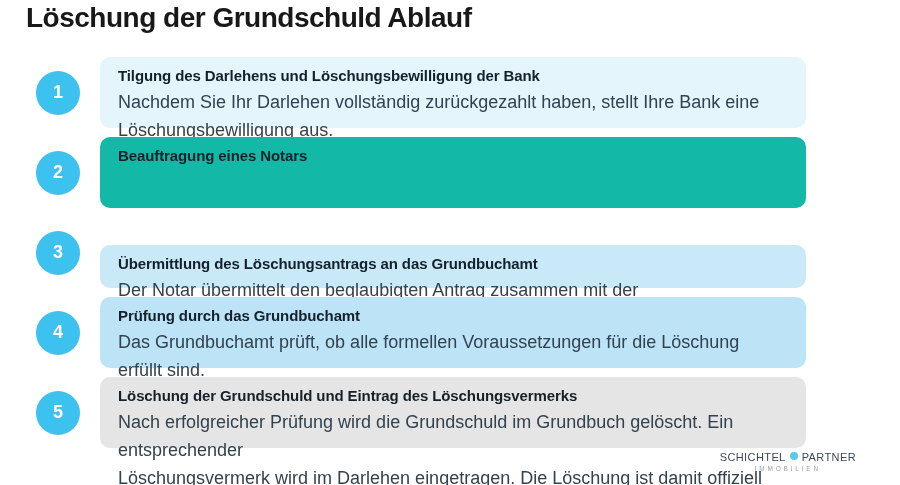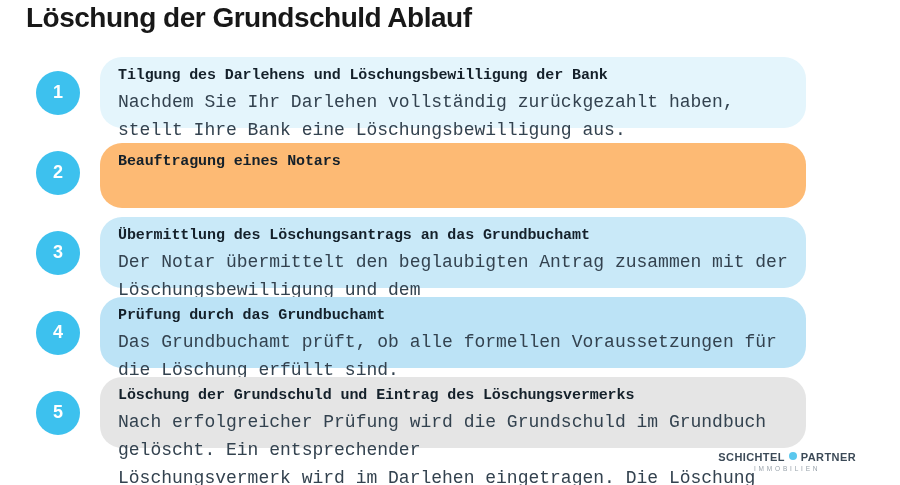--- a/index.html
+++ b/index.html
@@ -16,35 +16,35 @@
     display:flex;flex-direction:column;gap:9px;
   }
   .step{display:flex;align-items:stretch;height:71px;}
   .step-circle{
     width:44px;height:44px;margin-left:36px;align-self:center;flex:0 0 auto;
     border-radius:50%;display:flex;align-items:center;justify-content:center;
     color:#ffffff;font-size:18px;font-weight:700;
   }
   .step-box{
     margin-left:20px;width:706px;box-sizing:border-box;
-    border-radius:22px;padding:8px 18px 18px 18px;font-family:Liberation Mono, monospace;
+    border-radius:10px;padding:8px 18px 18px 18px;
   }
   .step-heading{
     font-size:15px;font-weight:700;color:#14202A;letter-spacing:-0.1px;
     margin:2px 0 3px 0;line-height:1.25;
   }
   .step-body{
     font-size:18px;color:#33424F;line-height:1.55;white-space:pre-line;
   }
   .brand{
     position:absolute;right:44px;bottom:13px;text-align:center;line-height:1;
   }
   .brand-row{
     display:flex;align-items:flex-start;justify-content:center;gap:4px;
-    font-size:11px;font-weight:700;letter-spacing:0.4px;color:#3C4A57;
+    font-size:11px;font-weight:400;letter-spacing:0.4px;color:#3C4A57;
   }
   .brand-dot{
     width:8px;height:8px;border-radius:50%;display:inline-block;flex:0 0 auto;
   }
   .brand-sub{
     margin-top:3px;font-size:6.5px;font-weight:400;letter-spacing:2.8px;color:#99A3AB;
   }
 </style>
 </head>
 <body>
@@ -59,28 +59,28 @@
       <div class="step-circle" style="background: rgb(61, 193, 238);">1</div>
       <div class="step-box" style="background: rgb(228, 245, 252);">
         <div class="step-heading">Tilgung des Darlehens und Löschungsbewilligung der Bank</div>
         <div class="step-body">Nachdem Sie Ihr Darlehen vollständig zurückgezahlt haben, stellt Ihre Bank eine Löschungsbewilligung aus.
 Bei einer Briefgrundschuld erhalten Sie zusätzlich den Grundschuldbrief.</div>
       </div>
     </div>
 
     <div class="step">
       <div class="step-circle" style="background: rgb(61, 193, 238);">2</div>
-      <div class="step-box" style="background: #fdba74; margin-top: 6px;">
+      <div class="step-box" style="background: #14b8a6;">
         <div class="step-heading">Beauftragung eines Notars</div>
       </div>
     </div>
 
     <div class="step">
       <div class="step-circle" style="background: rgb(61, 193, 238);">3</div>
-      <div class="step-box" style="background: rgb(201, 233, 248);">
+      <div class="step-box" style="background: rgb(201, 233, 248); margin-top: 28px;">
         <div class="step-heading">Übermittlung des Löschungsantrags an das Grundbuchamt</div>
         <div class="step-body">Der Notar übermittelt den beglaubigten Antrag zusammen mit der Löschungsbewilligung und dem
 Grundschuldbrief (falls abgeschlossen) an das zuständige Grundbuchamt.</div>
       </div>
     </div>
 
     <div class="step">
       <div class="step-circle" style="background: rgb(61, 193, 238);">4</div>
       <div class="step-box" style="background: rgb(188, 227, 246);">
         <div class="step-heading">Prüfung durch das Grundbuchamt</div>

